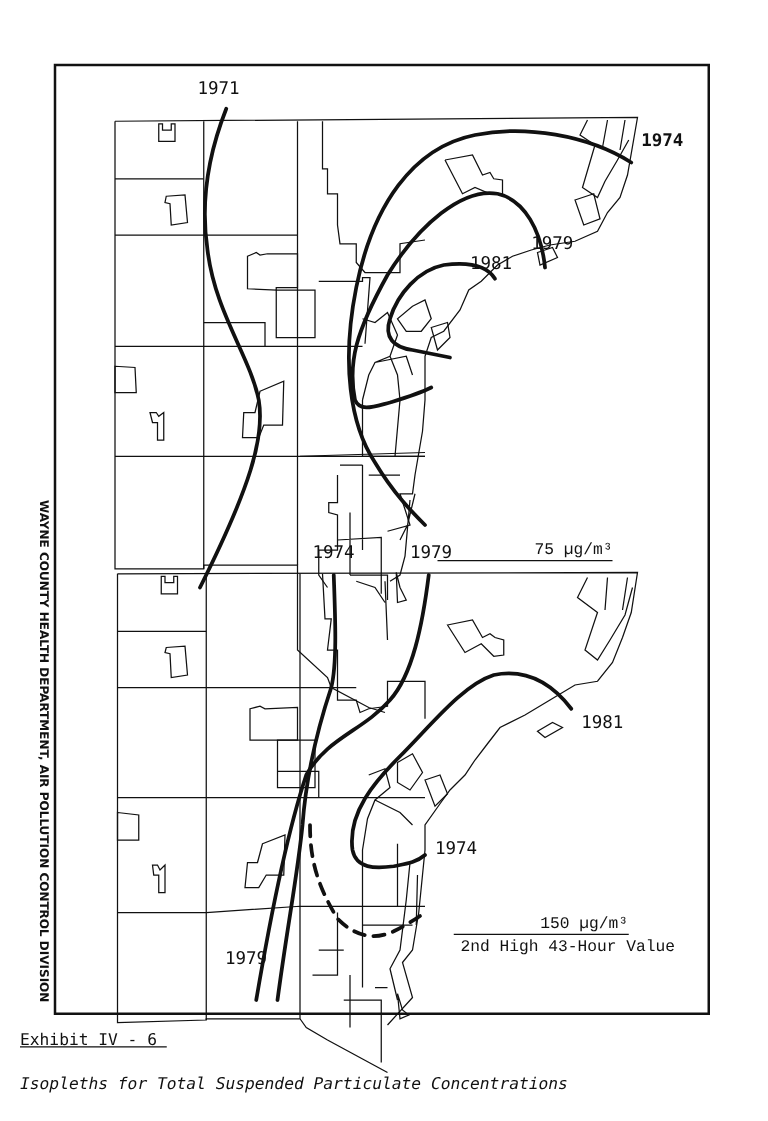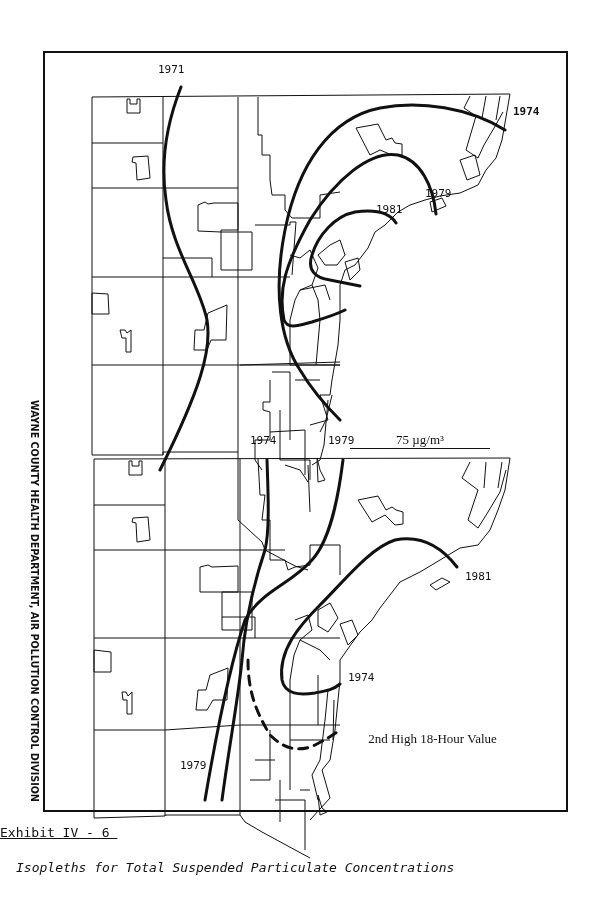--- a/index.html
+++ b/index.html
@@ -1,26 +1,26 @@
 <!DOCTYPE html>
 <html><head>
 <meta charset="utf-8">
 <style>
   html, body { margin: 0; padding: 0; background: #ffffff; }
   body { width: 614px; height: 897px; position: relative; overflow: hidden; font-family: "DejaVu Sans Mono", "Liberation Mono", monospace; color: #111; }
   .frame { position: absolute; left: 43px; top: 51px; width: 525px; height: 761px; border: 2px solid #111; border-left-width: 2px; box-sizing: border-box; }
   svg.maps { position: absolute; left: 0; top: 0; width: 614px; height: 897px; }
   .side-credit { position: absolute; left: 26px; top: 400px; width: 14px; height: 370px; }
   .side-credit span { position: absolute; left: 0; top: 0; transform-origin: 0 0; transform: translate(14px, 0) rotate(90deg); white-space: nowrap; font-family: "DejaVu Sans", sans-serif; font-weight: bold; font-size: 9.6px; letter-spacing: 0px; color: #111; }
-  .lbl { position: absolute; font-family: "DejaVu Sans Mono", "Liberation Mono", monospace; font-size: 11px; color: #111; white-space: nowrap; line-height: 1; }
+  .lbl { position: absolute; font-family: "DejaVu Sans Mono", "Liberation Mono", monospace; font-size: 14px; color: #111; white-space: nowrap; line-height: 1; }
   .lbl.bold { font-weight: bold; }
-  .legend { position: absolute; text-align: center; font-family: Liberation Serif, serif; font-size: 13px; line-height: 1; color: #111; }
+  .legend { position: absolute; text-align: right; font-family: Liberation Mono, monospace; font-size: 13px; line-height: 1; color: #111; }
   .legend .num { display: block; padding-bottom: 2px; border-bottom: 1.5px solid #111; margin: 0 auto 3px auto; }
   .legend .den { display: block; white-space: nowrap; }
-  .caption-title { position: absolute; left: 0; top: 825px; font-size: 13px; text-decoration: underline; white-space: pre; font-family: "DejaVu Sans Mono", "Liberation Mono", monospace; }
+  .caption-title { position: absolute; left: 16px; top: 825px; font-size: 13px; text-decoration: underline; white-space: pre; font-family: "DejaVu Sans Mono", "Liberation Mono", monospace; }
   .caption-text { position: absolute; left: 16px; top: 860px; font-size: 13px; white-space: nowrap; font-family: "DejaVu Sans Mono", "Liberation Mono", monospace; font-style: italic; }
 </style>
 </head>
 <body>
 
 <div class="frame"></div>
 
 <svg class="maps" viewBox="0 0 614 897">
   <g fill="none" stroke="#111" stroke-width="1" stroke-linejoin="miter">
 
@@ -109,21 +109,22 @@
 <span class="lbl" style="left:250px; top:435px;">1974</span>
 <span class="lbl" style="left:328px; top:435px;">1979</span>
 <span class="lbl" style="left:465px; top:571px;">1981</span>
 <span class="lbl" style="left:348px; top:672px;">1974</span>
 <span class="lbl" style="left:180px; top:760px;">1979</span>
 
 <div class="legend" style="left:325px; top:433px; width:190px;">
   <span class="num" style="width:140px;">75 µg/m³</span>
 </div>
 <div class="legend" style="left:325px; top:732px; width:215px;">
-  <span class="den">2nd High 18-Hour Value</span>
+  <span class="num" style="width:140px;">150 µg/m³</span>
+  <span class="den">2nd High 43-Hour Value</span>
 </div>
 
 <div class="side-credit">
   <span>WAYNE COUNTY HEALTH DEPARTMENT, AIR POLLUTION CONTROL DIVISION</span>
 </div>
 
 <div class="caption-title">Exhibit IV - 6 </div>
 <div class="caption-text">Isopleths for Total Suspended Particulate Concentrations</div>
 
 </body></html>

